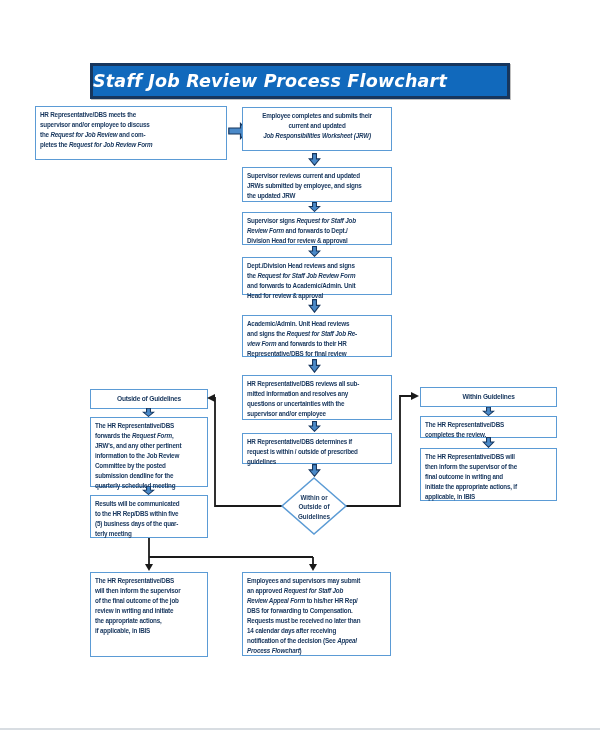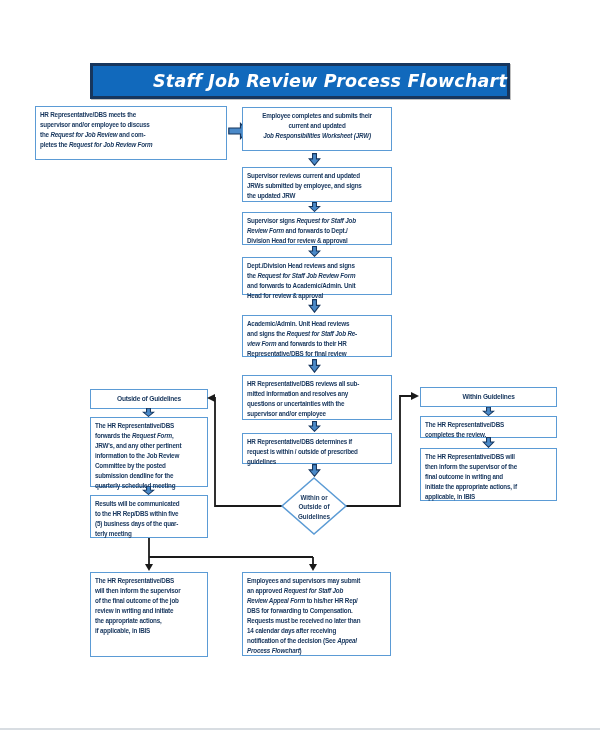--- a/index.html
+++ b/index.html
@@ -4,21 +4,21 @@
 <style>
   html,body{margin:0;padding:0;background:#fff;}
   #page{
     position:relative;width:600px;height:730px;background:#fff;overflow:hidden;
     font-family:"Liberation Sans",sans-serif;
   }
   .banner{
     position:absolute;left:90px;top:63px;width:420px;height:36px;
     background:var(--banner_fill,#1169BC);
     border:3px solid var(--banner_border,#17365D);
-    box-sizing:border-box;display:flex;align-items:center;justify-content:flex-end;
+    box-sizing:border-box;display:flex;align-items:center;justify-content:flex-start;
     box-shadow:1px 1px 0 rgba(0,0,0,.25);
   }
   .banner .t{
     color:#fff;font-family:"DejaVu Sans",sans-serif;font-weight:bold;font-style:italic;
     font-size:17.5px;letter-spacing:.2px;white-space:nowrap;
   }
   .box{
     position:absolute;background:#fff;
     border:1.2px solid var(--box_border,#5B9BD5);
     color:var(--text,#17365D);

